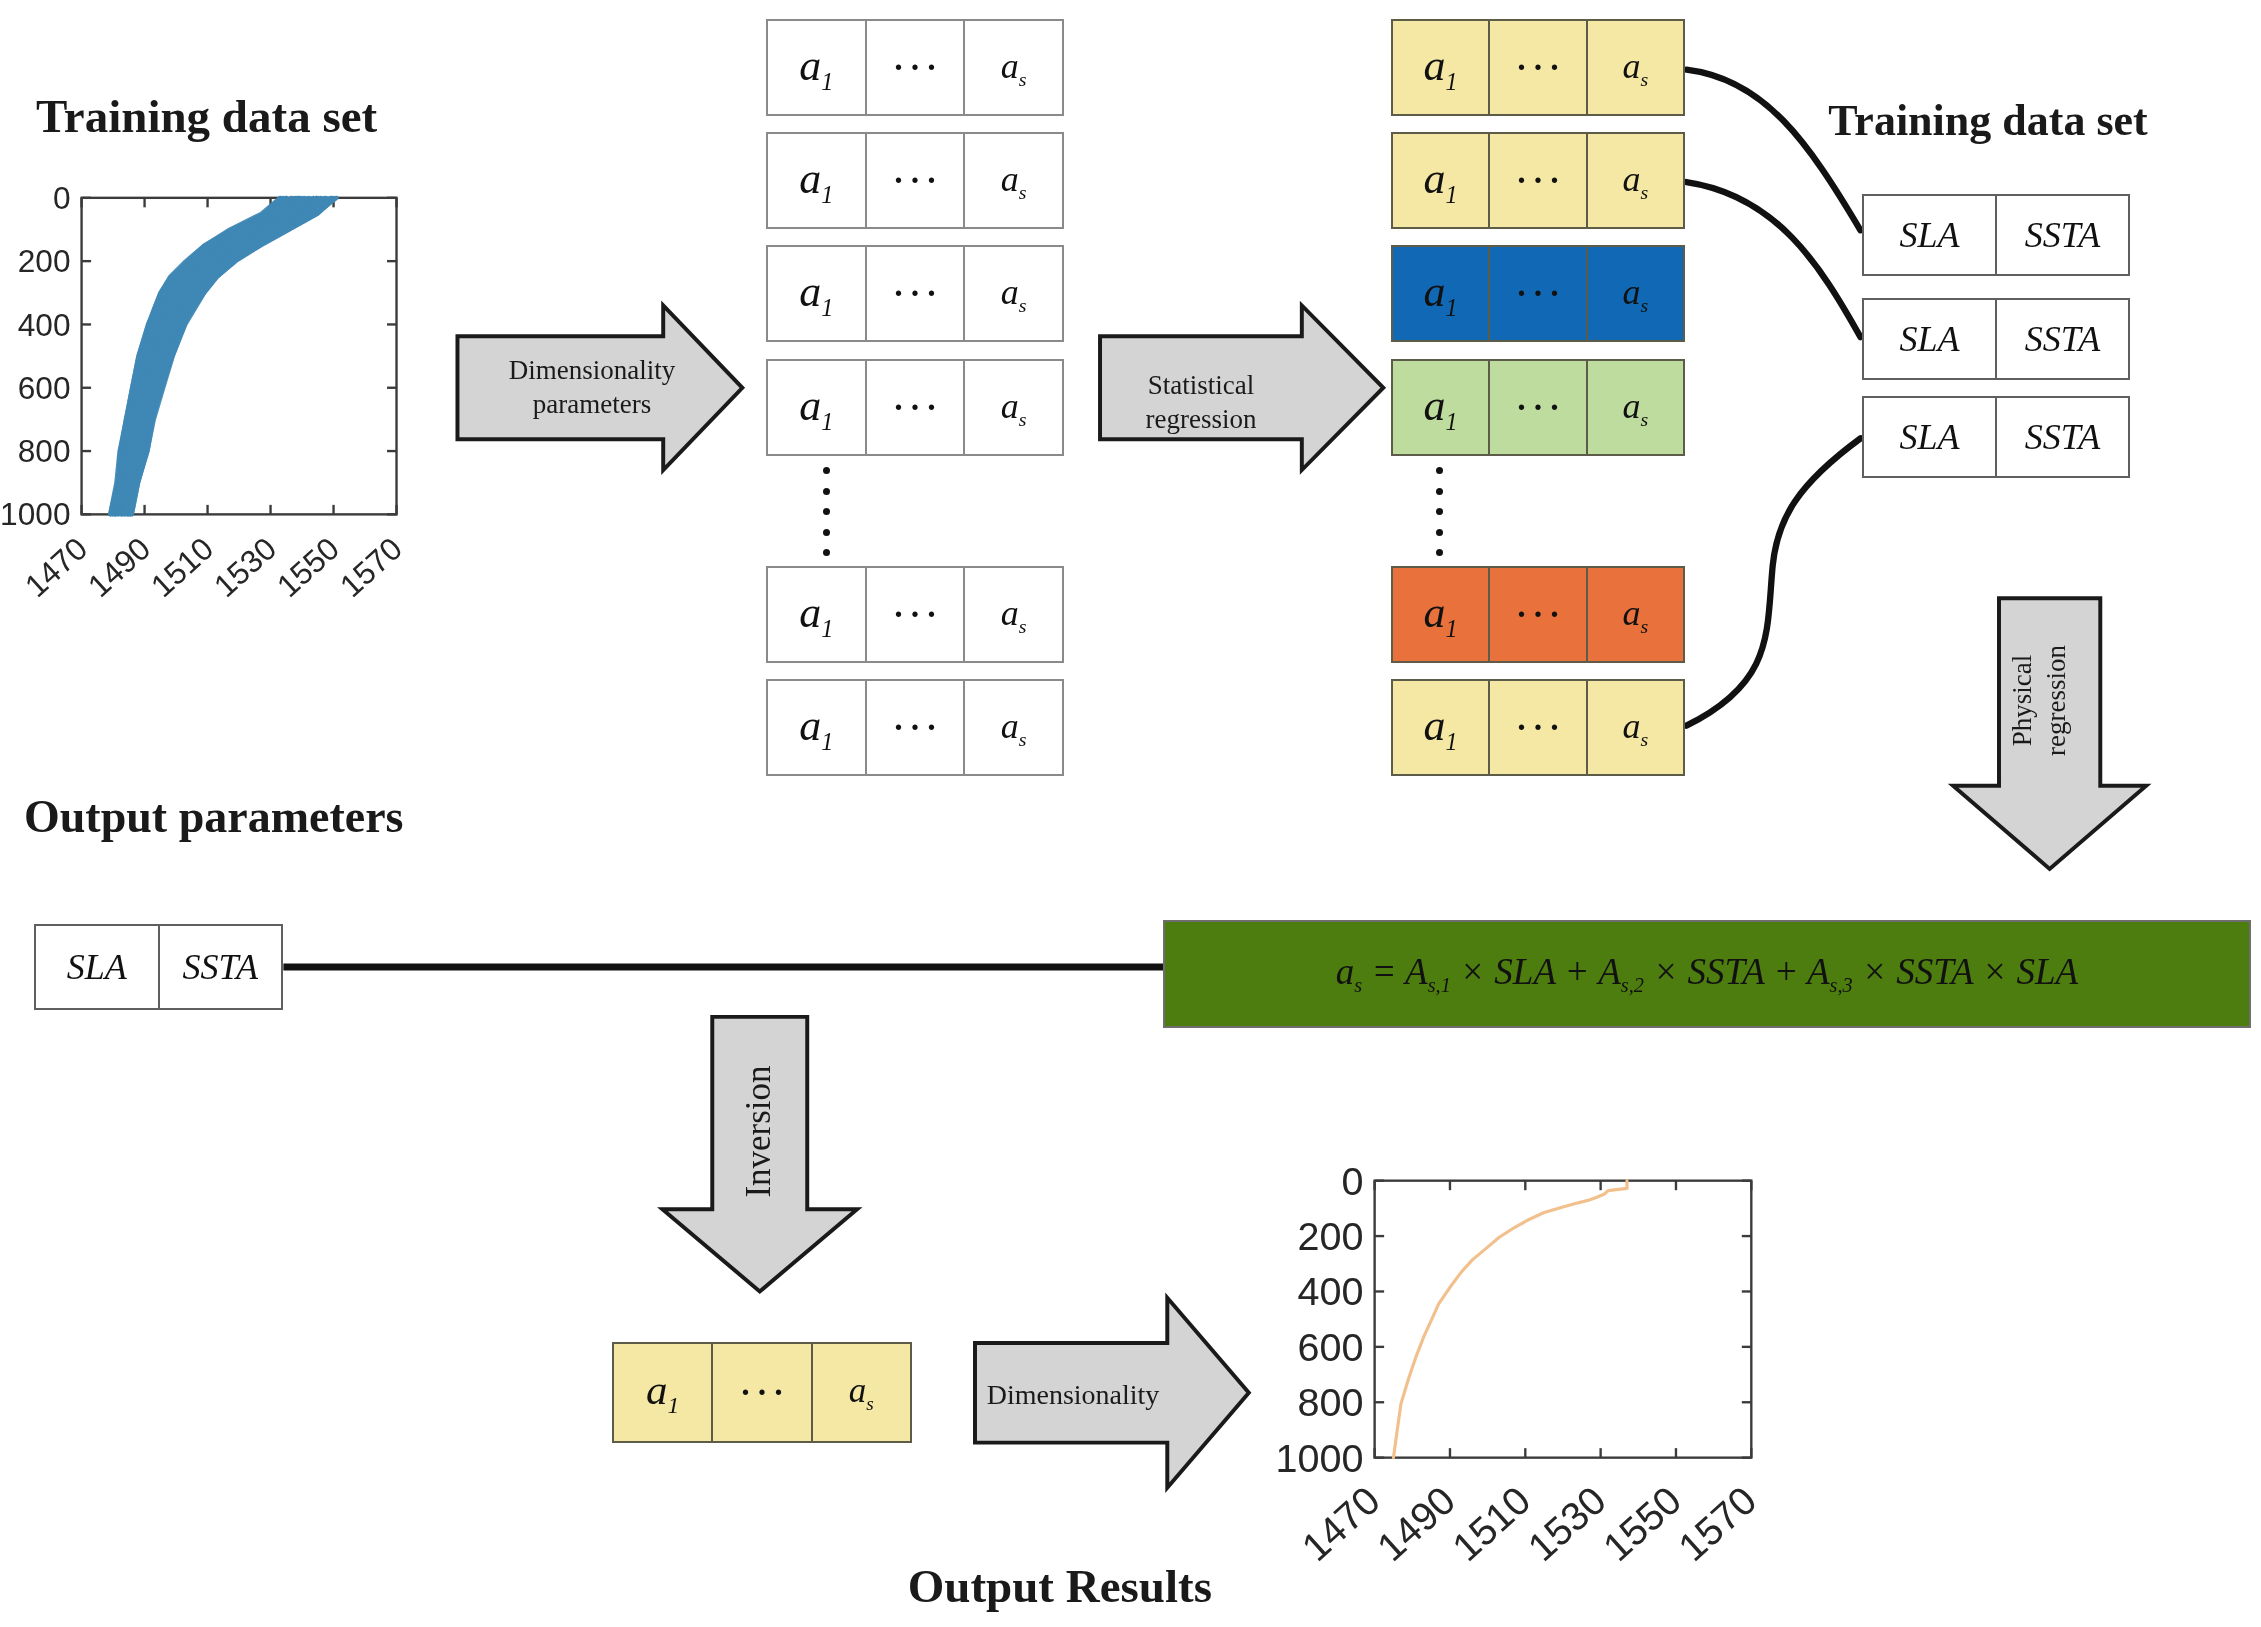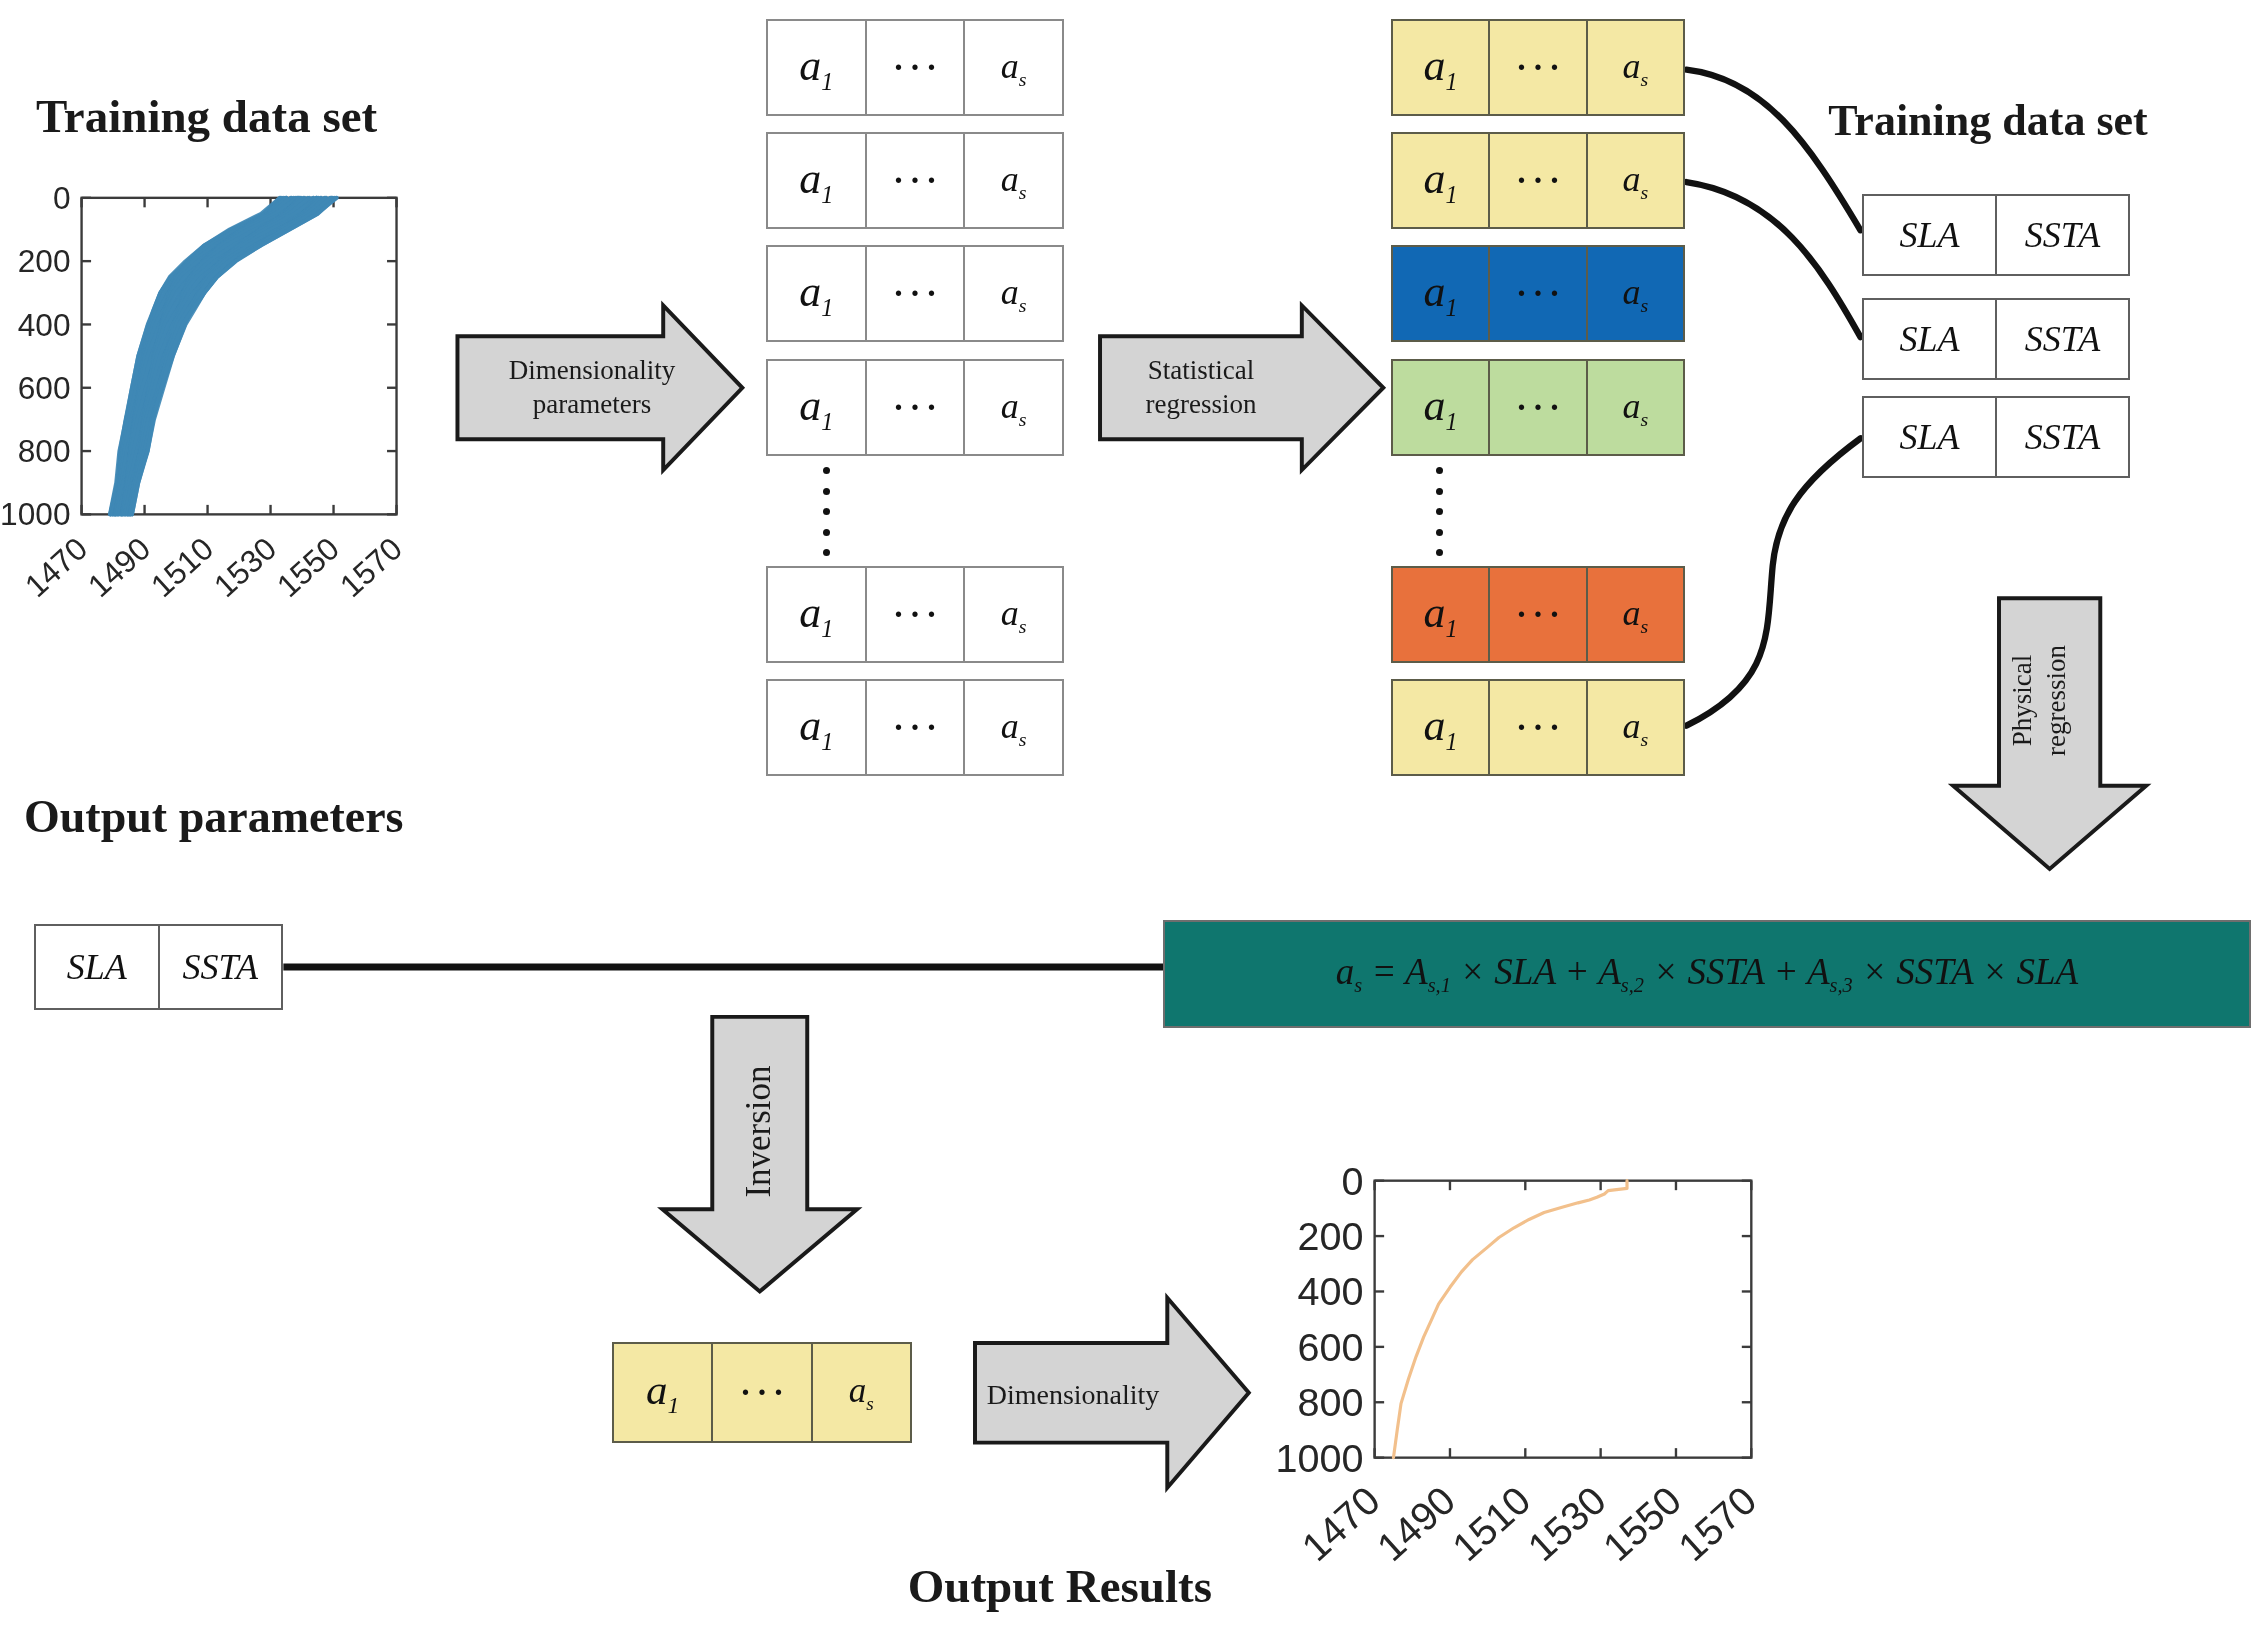--- a/index.html
+++ b/index.html
@@ -12,21 +12,21 @@
   .arow{position:absolute;display:flex;box-sizing:border-box;}
   .arow .cell{flex:1;display:flex;align-items:center;justify-content:center;box-sizing:border-box;}
   .acell-main{font-style:italic;font-size:44px;color:#111;}
   .acell-main.small{font-size:36px;}
   .sub{font-size:.55em;vertical-align:-0.4em;font-style:italic;}
   .dotsmid{font-weight:bold;font-size:33px;letter-spacing:5.5px;color:#111;padding-left:5.5px;}
   .slabox{position:absolute;display:flex;background:#fff;border:2.4px solid #5f5f5f;box-sizing:border-box;}
   .slabox .half{flex:1;display:flex;align-items:center;justify-content:center;
                 font-style:italic;font-size:36px;color:#111;}
   .slabox .half + .half{border-left:2.4px solid #5f5f5f;}
-  .eqbox{position:absolute;display:flex;align-items:center;justify-content:center;background:#0f766e;
+  .eqbox{position:absolute;display:flex;align-items:center;justify-content:center;background:#4d7c0f;
          border:2.4px solid #6e6e6e;box-sizing:border-box;font-style:italic;font-size:37px;color:#111;
          white-space:nowrap;}
   .vdots{position:absolute;width:8px;}
   .vdots i{display:block;width:7.1px;height:7.1px;border-radius:50%;background:#111;margin:0 0 13.5px 0;}
   .rot{transform:rotate(-90deg);}
 </style>
 </head>
 <body>
 
 <svg id="diagram-svg" width="2261" height="1627" viewBox="0 0 2857 2056">
@@ -178,21 +178,21 @@
 
 <div class="abs title" style="left:36px;top:89px;font-size:47px;">Training data set</div>
 <div class="abs title" style="left:1798px;top:95px;width:380px;text-align:center;font-size:44px;">Training data set</div>
 <div class="abs title" style="left:24px;top:790px;font-size:46px;">Output parameters</div>
 <div class="abs title" style="left:864px;top:1559px;width:348px;text-align:right;font-size:47px;">Output Results</div>
 
 <div class="arrow-label" style="left:461px;top:354px;width:198px;padding-left:32px;">
   <div>Dimensionality</div>
   <div>parameters</div>
 </div>
-<div class="arrow-label" style="left:1102px;top:354px;width:198px;">
+<div class="arrow-label" style="left:1102px;top:369px;width:198px;">
   <div>Statistical</div>
   <div>regression</div>
 </div>
 <div class="arrow-label rot" style="left:1931px;top:657px;width:237px;height:87px;">
   <div>Physical</div>
   <div>regression</div>
 </div>
 <div class="arrow-label rot" style="left:661px;top:1108px;width:198px;height:47px;font-size:35px;">Inversion</div>
 <div class="arrow-label" style="left:978px;top:1377px;width:190px;font-size:28px;">Dimensionality</div>
 

